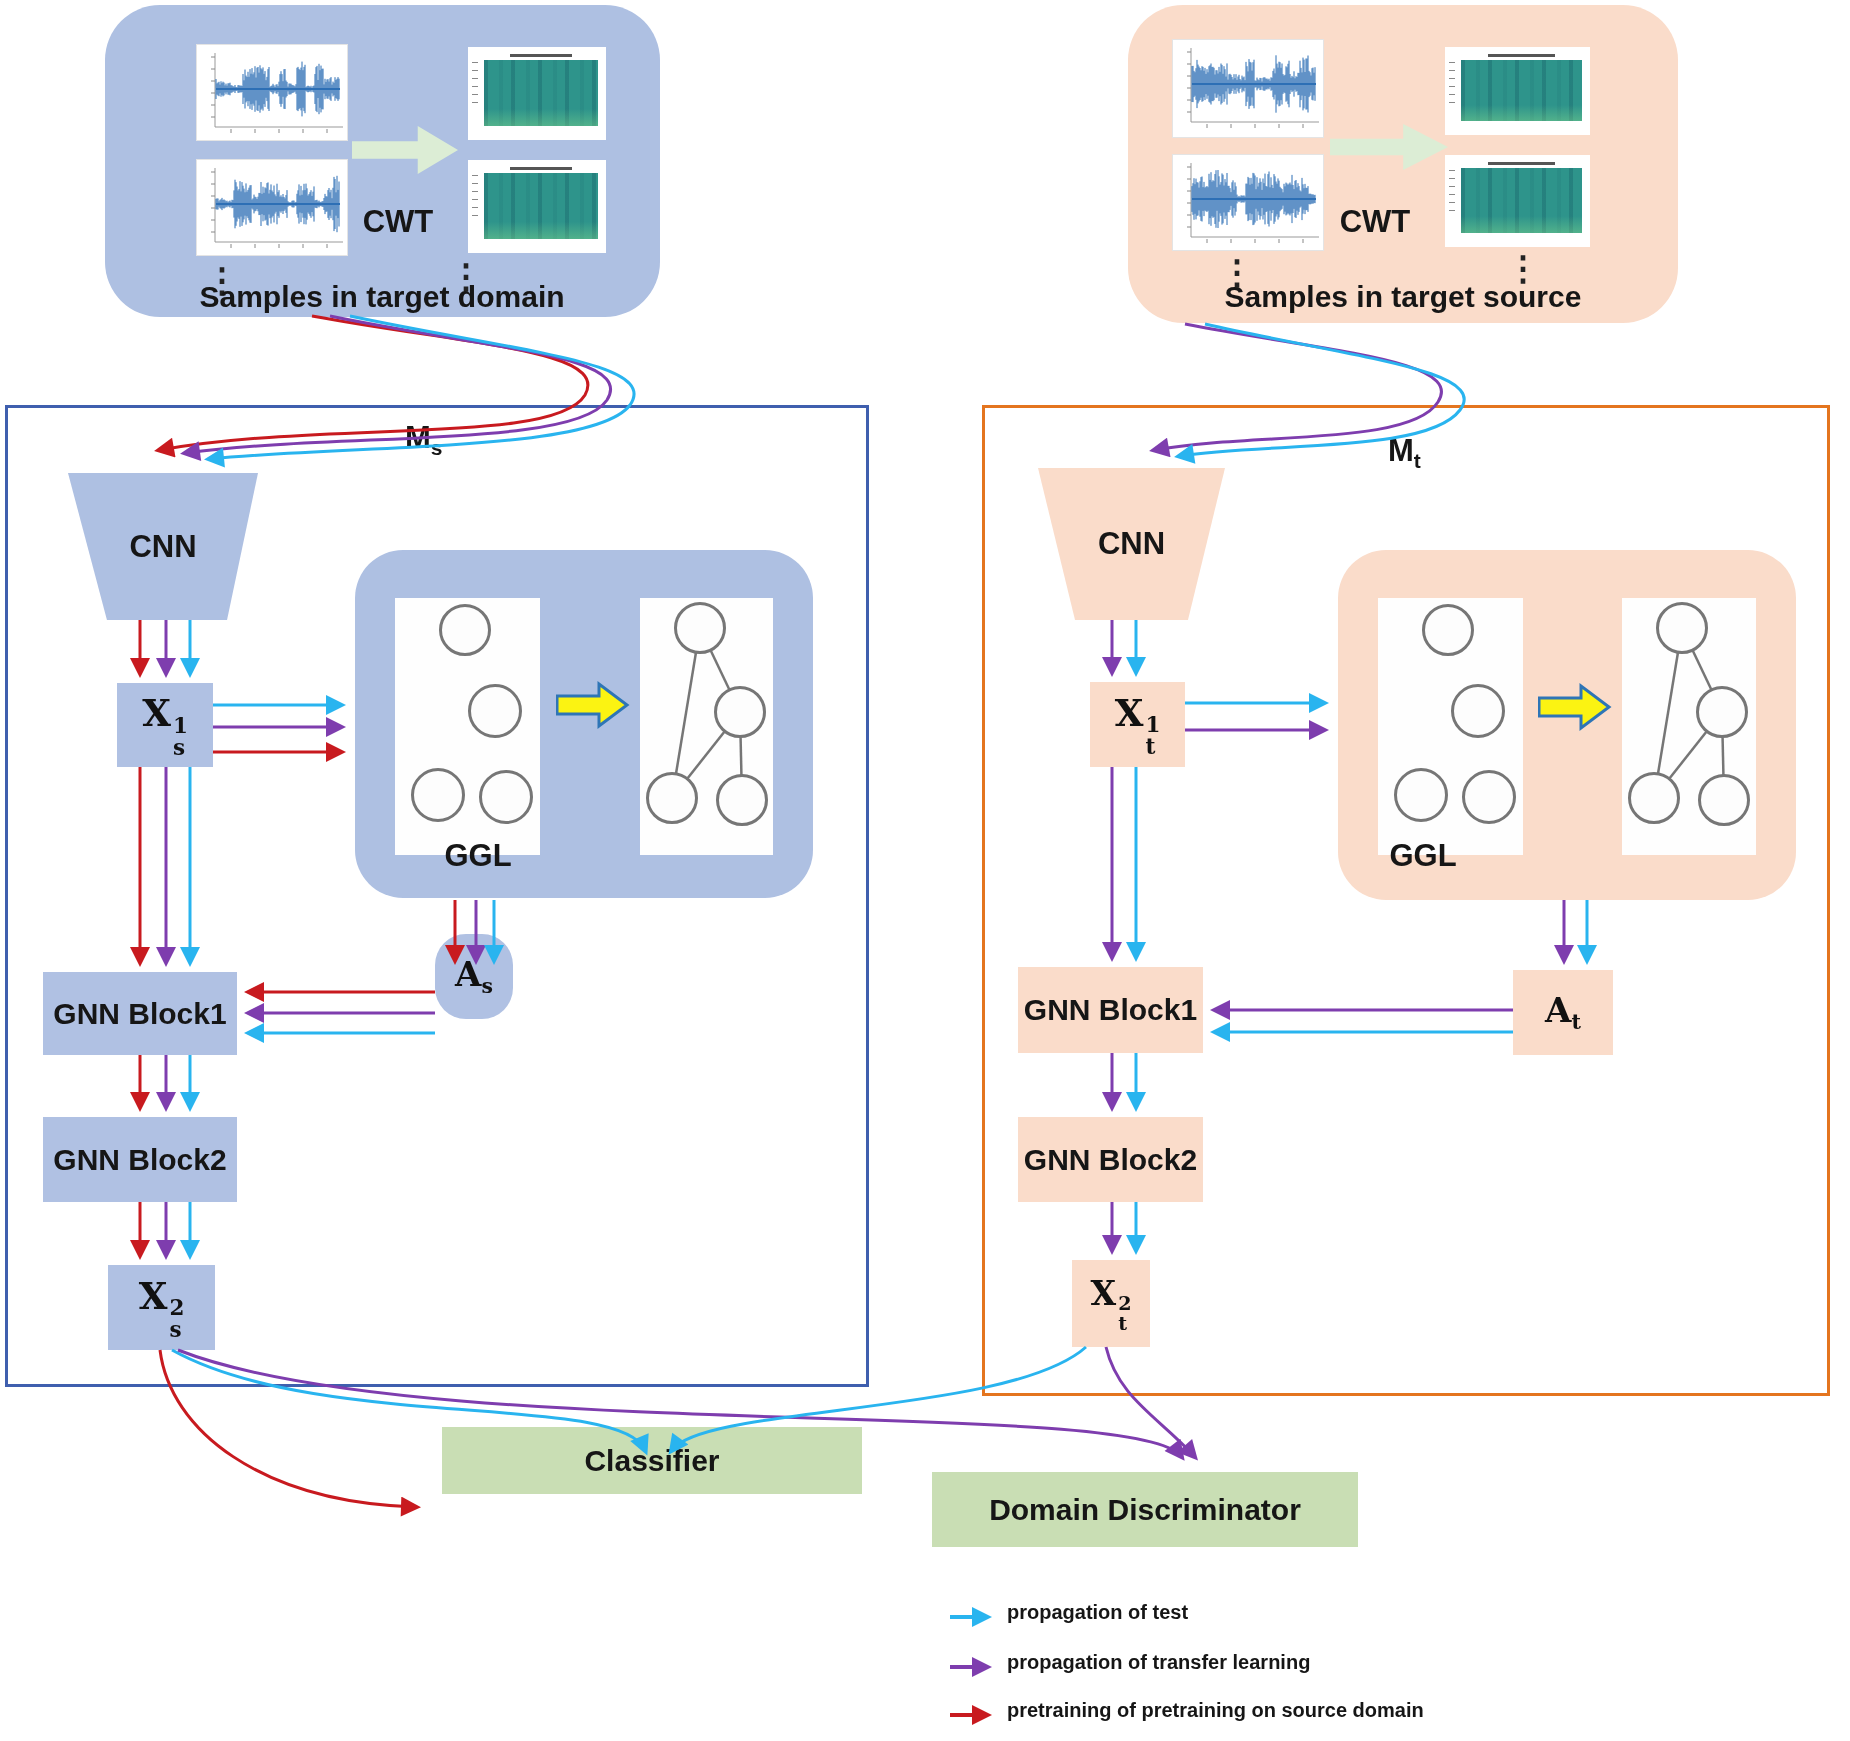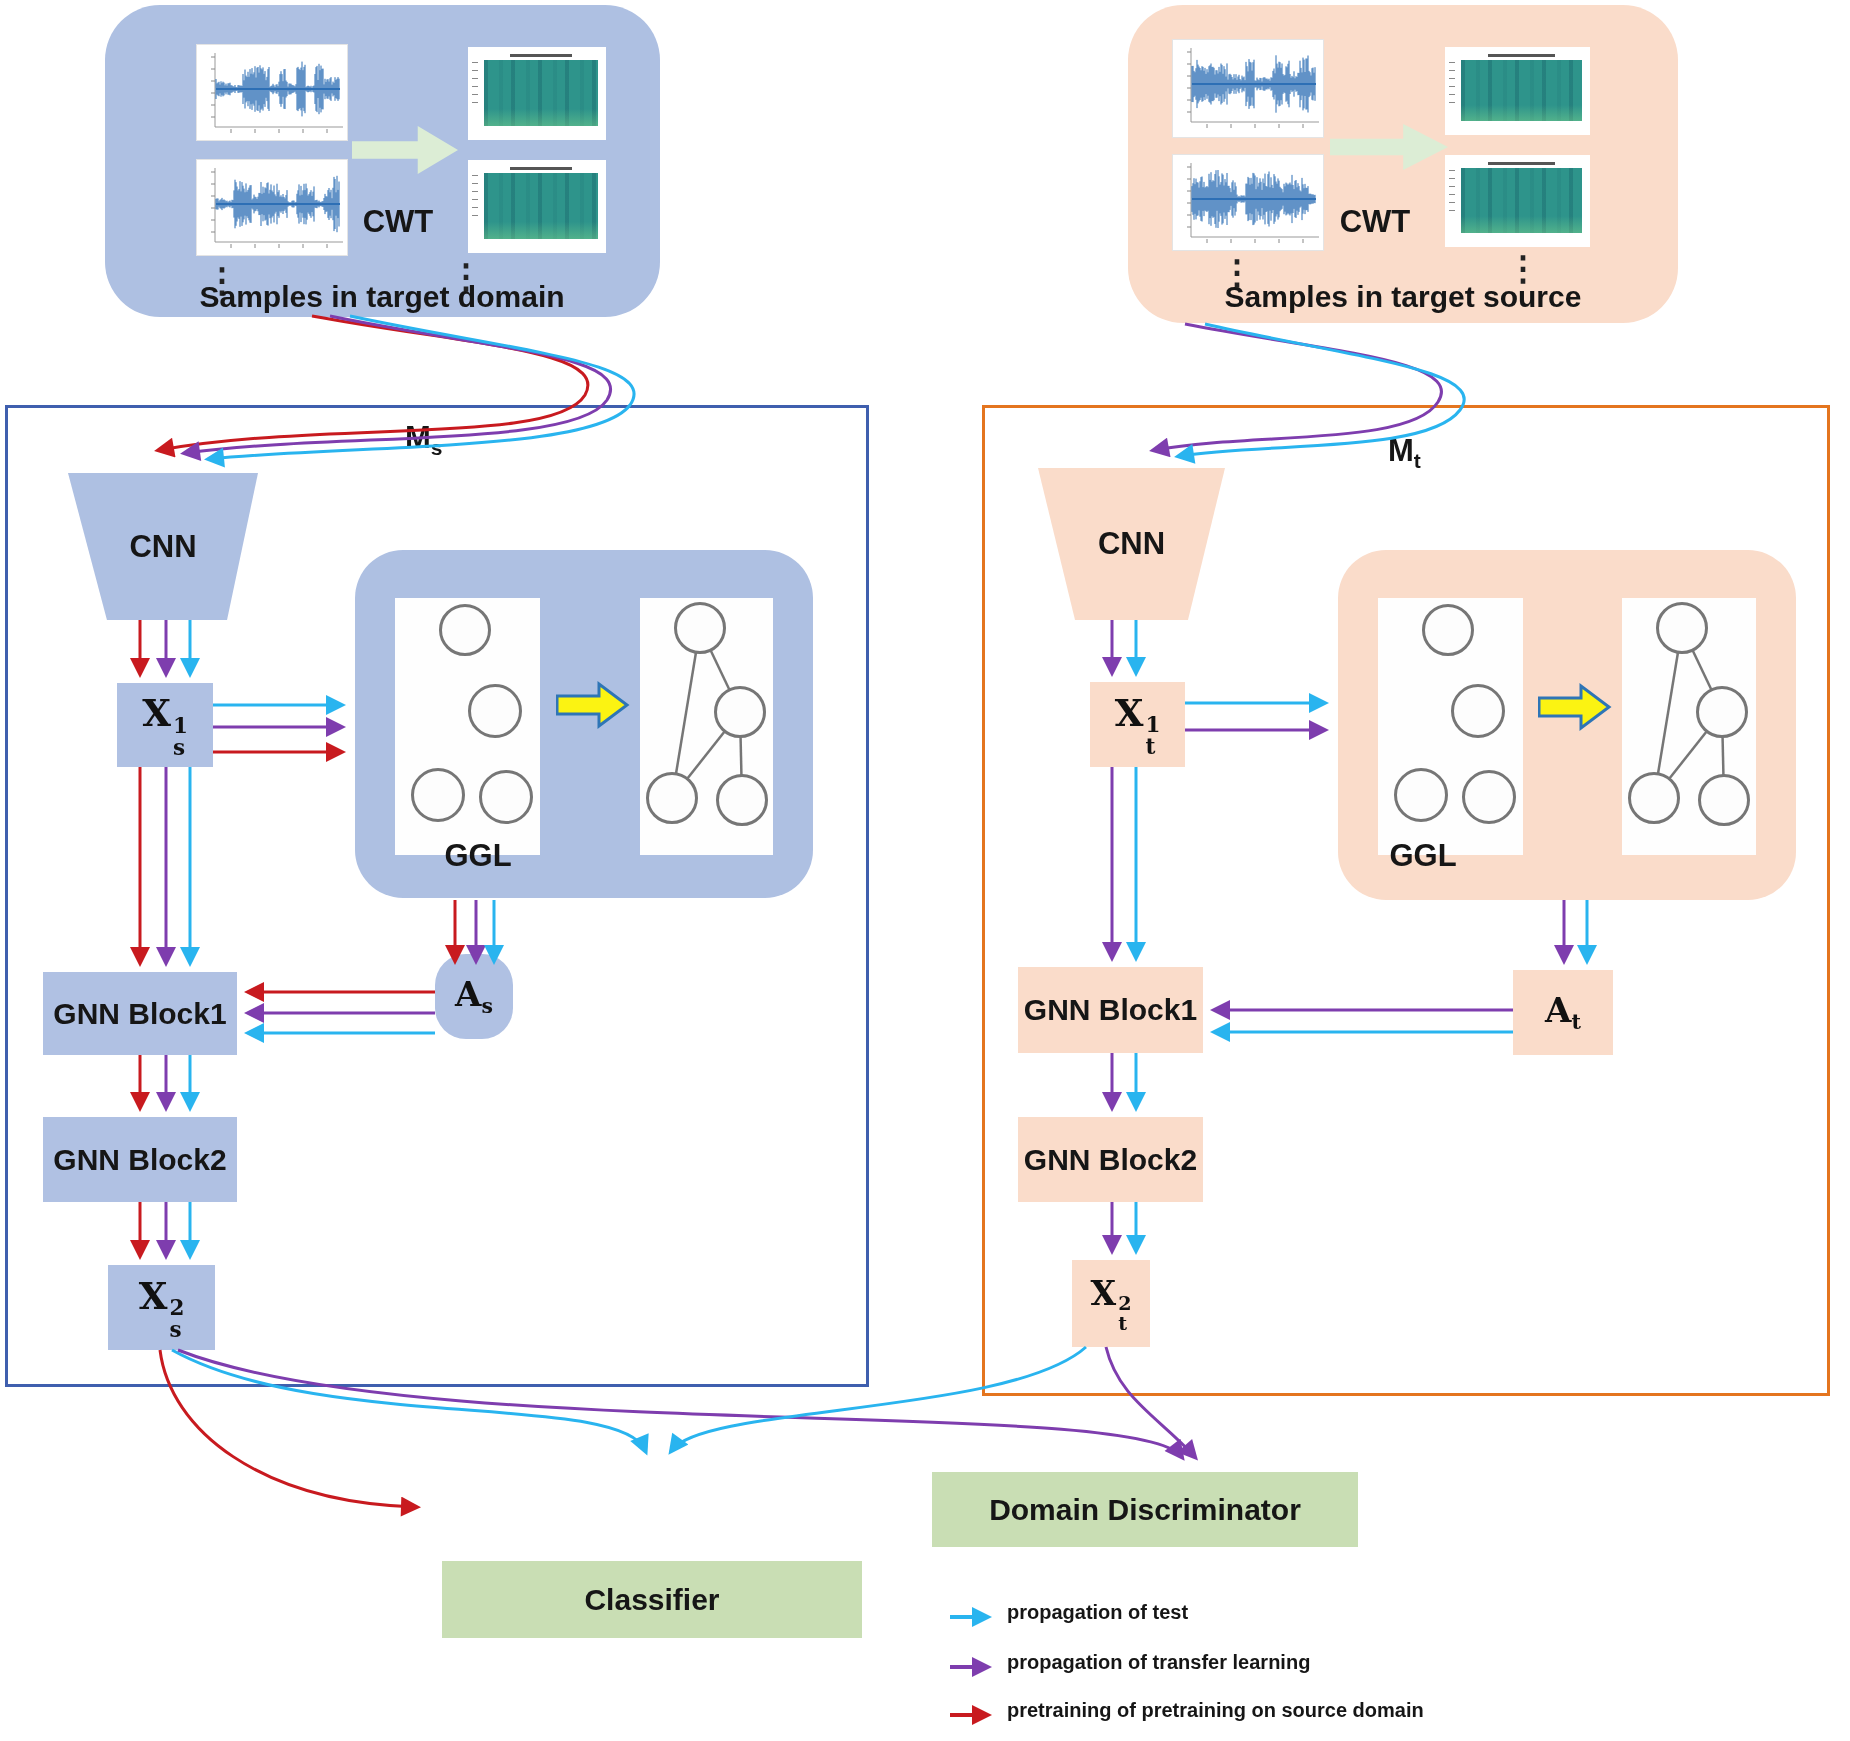--- a/index.html
+++ b/index.html
@@ -177,21 +177,21 @@
       </span></span>
 </div>
 <div class="node-box blue-fill gnn" style="left:43px;top:972px;width:194px;height:83px;">GNN Block1</div>
 <div class="node-box blue-fill gnn" style="left:43px;top:1117px;width:194px;height:85px;">GNN Block2</div>
 <div class="node-box blue-fill" style="left:108px;top:1265px;width:107px;height:85px;">
   <span class="mathtxt"><span>X</span><span class="supsub">
         <span>2</span>
         <span>s</span>
       </span></span>
 </div>
-<div class="node-box blue-fill" style="left:435px;top:954px;width:78px;height:85px;border-radius:31px;">
+<div class="node-box blue-fill" style="left:435px;top:934px;width:78px;height:85px;border-radius:31px;">
   <span class="mathtxt" style="font-size:34px;"><span>A</span><sub class="only">s</sub></span>
 </div>
 
 <div class="node-box peach-fill" style="left:1090px;top:682px;width:95px;height:85px;">
   <span class="mathtxt"><span>X</span><span class="supsub">
         <span>1</span>
         <span>t</span>
       </span></span>
 </div>
 <div class="node-box peach-fill gnn" style="left:1018px;top:967px;width:185px;height:86px;">GNN Block1</div>
@@ -247,21 +247,21 @@
     <line x1="100" y1="114" x2="32" y2="200" stroke="#767676" stroke-width="2.5"></line>
     <line x1="100" y1="114" x2="102" y2="202" stroke="#767676" stroke-width="2.5"></line>
   </svg>
   <div class="gnode" style="left:34px;top:4px;width:52px;height:52px;"></div>
   <div class="gnode" style="left:74px;top:88px;width:52px;height:52px;"></div>
   <div class="gnode" style="left:6px;top:174px;width:52px;height:52px;"></div>
   <div class="gnode" style="left:76px;top:176px;width:52px;height:52px;"></div>
 </div>
 <div class="lbl center ggl-label" style="left:1423px;top:856px;">GGL</div>
 
-<div class="outbox" style="left:442px;top:1561px;width:420px;height:77px;">Classifier</div>
+<div class="outbox" style="left:442px;top:1427px;width:420px;height:67px;">Classifier</div>
 <div class="outbox" style="left:932px;top:1472px;width:426px;height:75px;">Domain Discriminator</div>
 
 <div class="lbl legend-label" style="left:1007px;top:1601px;">propagation of test</div>
 <div class="lbl legend-label" style="left:1007px;top:1651px;">propagation of transfer learning</div>
 <div class="lbl legend-label" style="left:1007px;top:1699px;">pretraining of pretraining on source domain</div>
 
 <svg class="overlay" width="1850" height="1741" viewBox="0 0 1850 1741">
   <defs>
     <marker id="mk-b" markerUnits="userSpaceOnUse" markerWidth="22" markerHeight="20" viewBox="0 0 10 10" refX="7" refY="5" orient="auto">
         <path d="M0,0 L10,5 L0,10 Z" fill="#29b4ef"></path>

